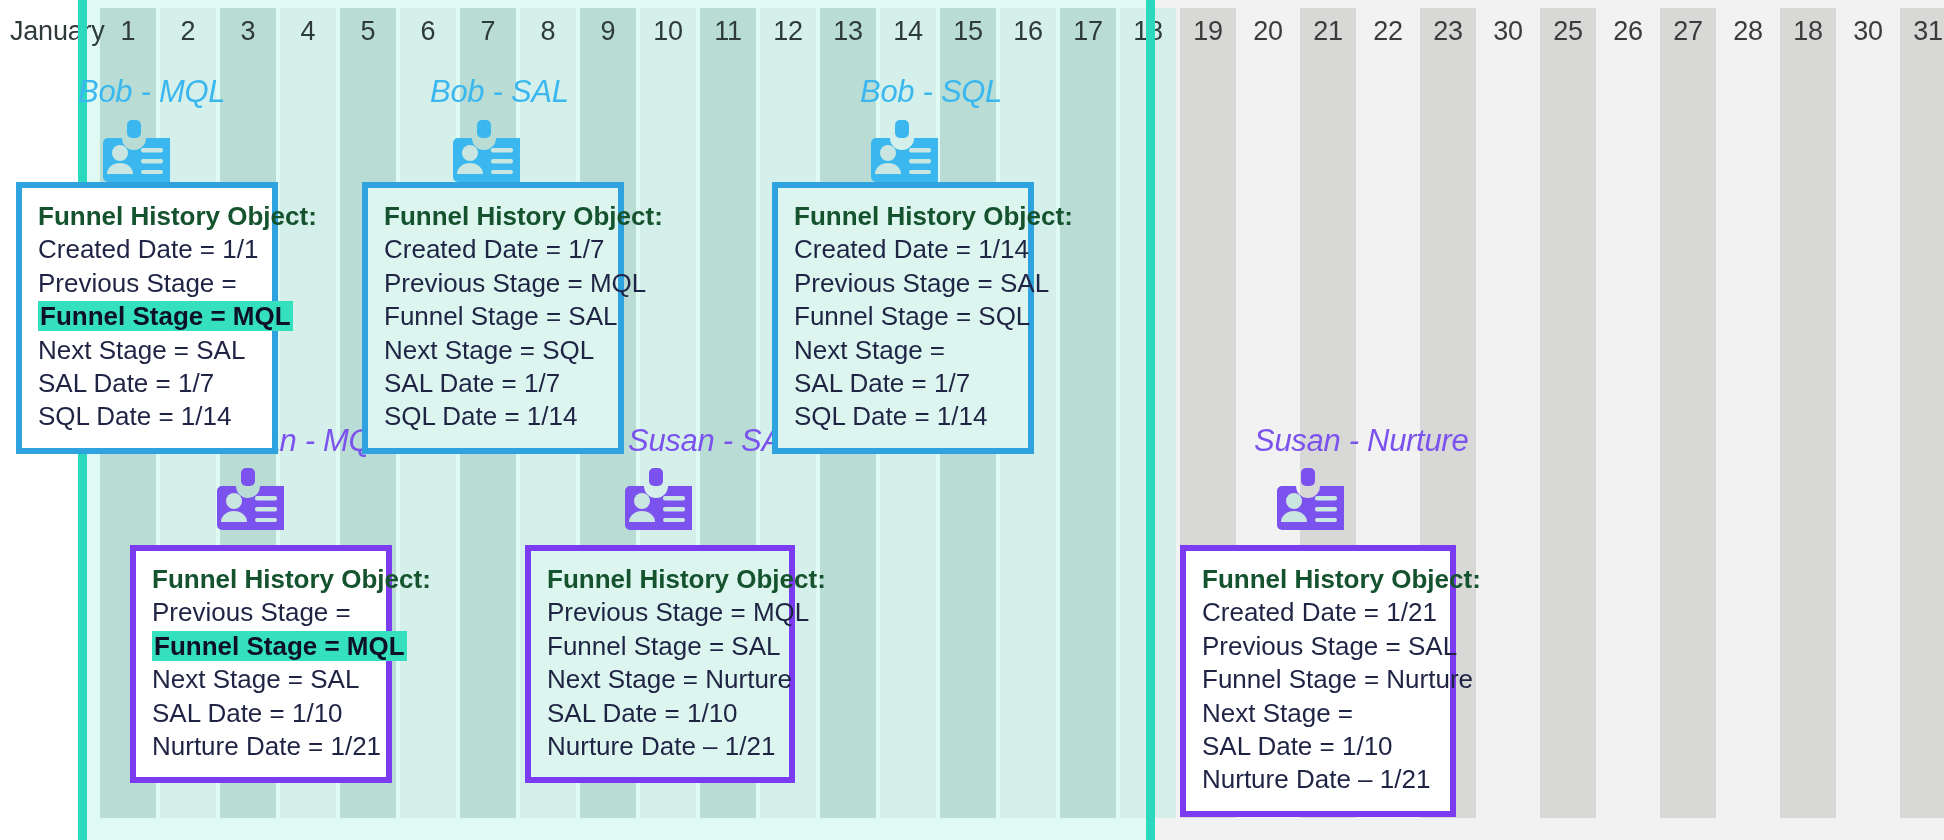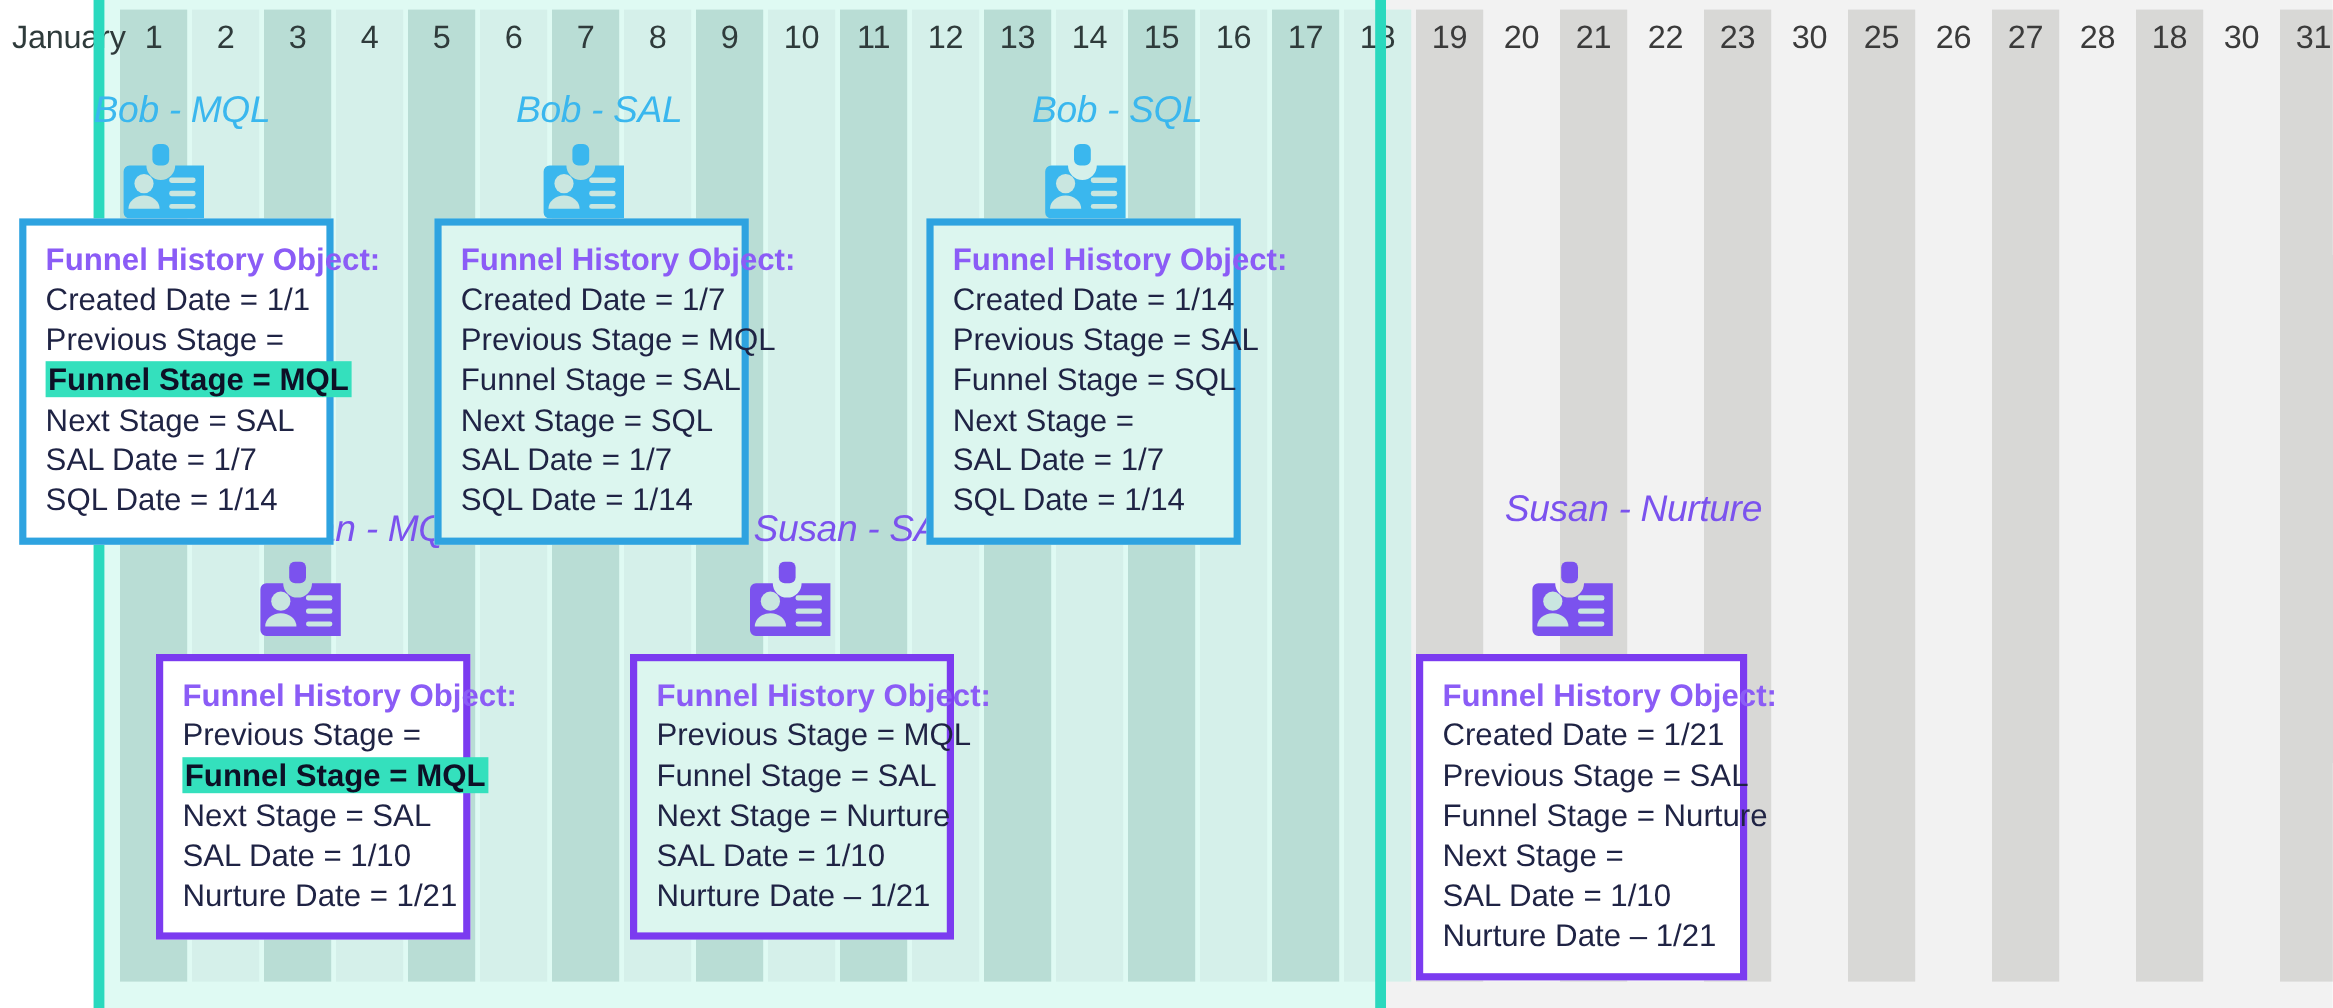--- a/index.html
+++ b/index.html
@@ -110,21 +110,21 @@
     z-index: 10;
     box-sizing: border-box;
     padding: 12px 14px 14px 16px;
     font-size: 26px;
     line-height: 1.285;
     color: #1f2344;
     white-space: nowrap;
   }
   .fh-card .title {
     font-weight: bold;
-    color: #8b5cf6;
+    color: #14532d;
   }
   .fh-card .row { display: block; }
   .fh-card .row .hl {
     background: #34e0bd;
     padding: 0 2px;
     font-weight: bold;
     color: #0d1026;
   }
 
   .fh-card.blue   { border: 6px solid #2ea3e0; }
@@ -369,21 +369,21 @@
         </svg>
       </div>
       <div class="fh-card purple bg-teal" style="left: 525px; top: 545px; width: 270px;">
         <div class="title">Funnel History Object:</div>
         <div class="row">Previous Stage = MQL</div>
         <div class="row">Funnel Stage = SAL</div>
         <div class="row">Next Stage = Nurture</div>
         <div class="row">SAL Date = 1/10</div>
         <div class="row">Nurture Date – 1/21</div>
       </div>
-      <div class="entity-label susan" style="left: 1254px; top: 408px;">Susan - Nurture</div>
+      <div class="entity-label susan" style="left: 1254px; top: 425px;">Susan - Nurture</div>
       <div class="badge-icon" style="left: 1272px; top: 468px;">
         <svg viewBox="0 0 72 62" xmlns="http://www.w3.org/2000/svg">
           <rect x="29" y="0" width="14" height="18" rx="5" fill="#7b52ee"></rect>
           <path d="M0 18 h24 a12 12 0 0 0 24 0 h24 a5 5 0 0 1 5 5 v34 a5 5 0 0 1 -5 5 h-62 a5 5 0 0 1 -5 -5 v-34 a5 5 0 0 1 5 -5 z" fill="#7b52ee"></path>
           <circle cx="22" cy="33" r="8" fill="#c9e6e0"></circle>
           <path d="M9 54 a13 11 0 0 1 26 0 z" fill="#c9e6e0"></path>
           <rect x="43" y="28" width="22" height="4.5" rx="2" fill="#c9e6e0"></rect>
           <rect x="43" y="39" width="22" height="4.5" rx="2" fill="#c9e6e0"></rect>
           <rect x="43" y="50" width="22" height="4" rx="2" fill="#c9e6e0"></rect>
         </svg>

